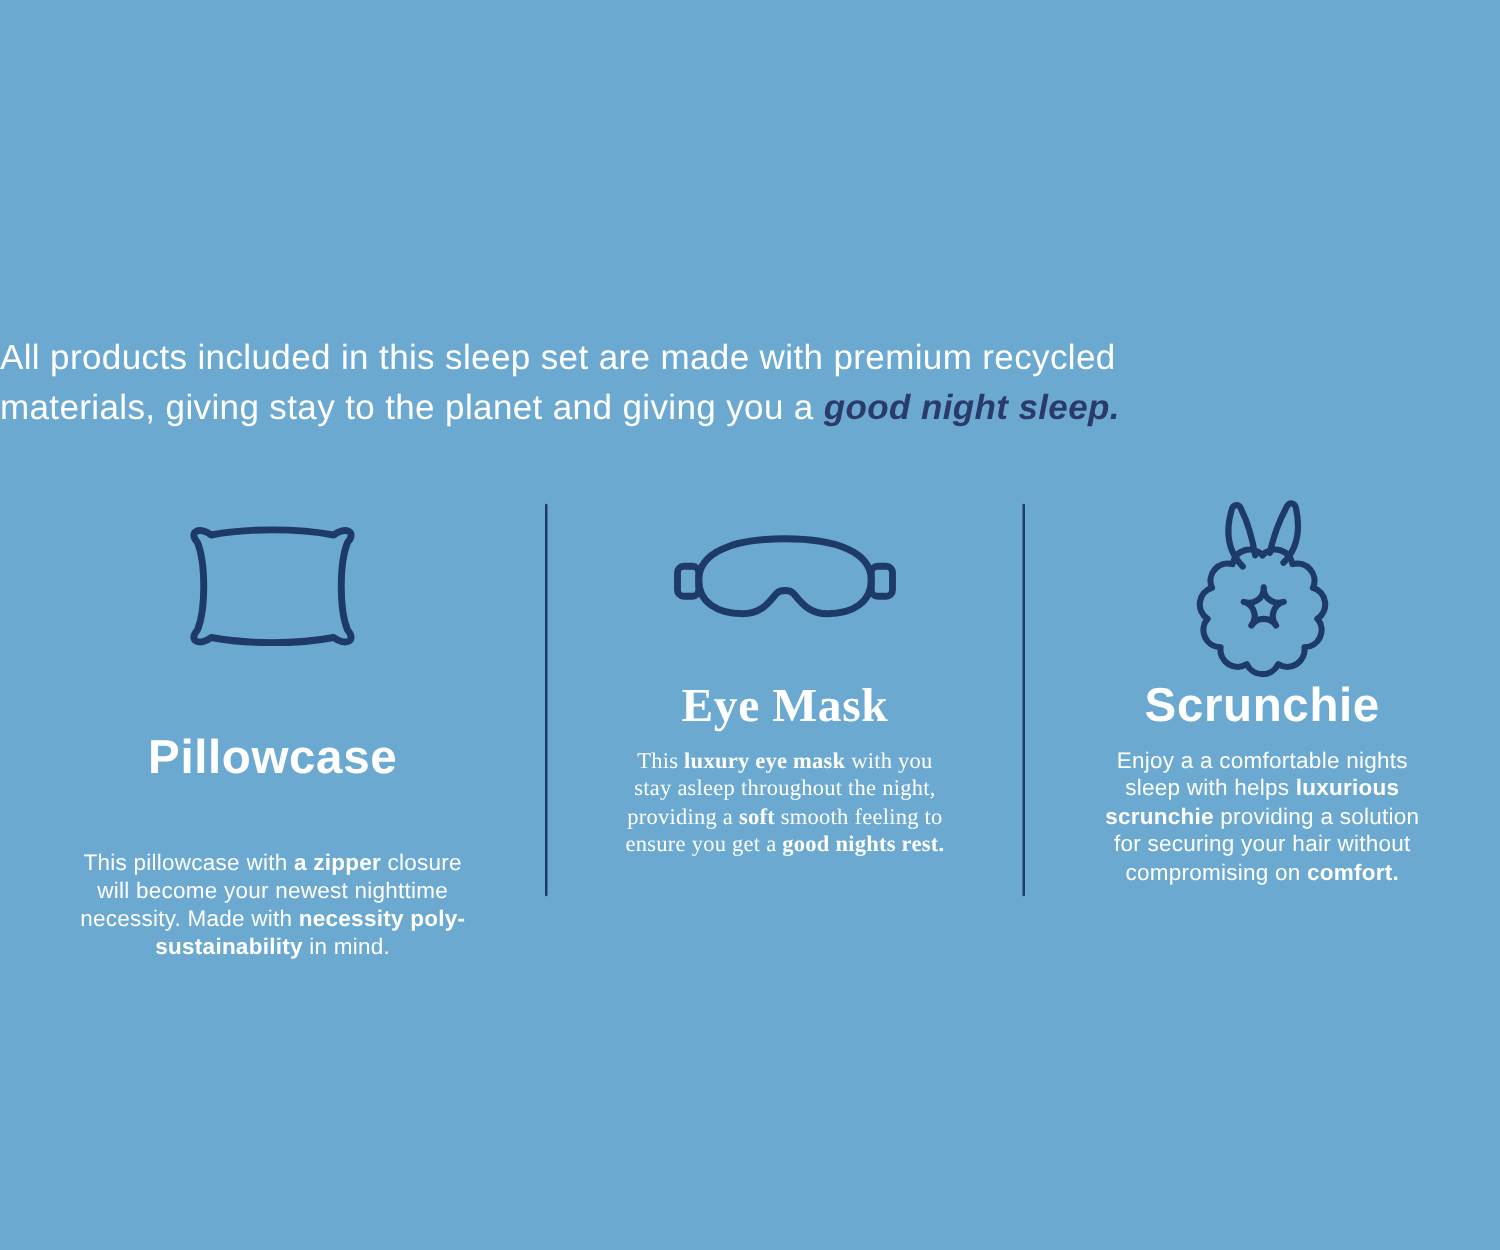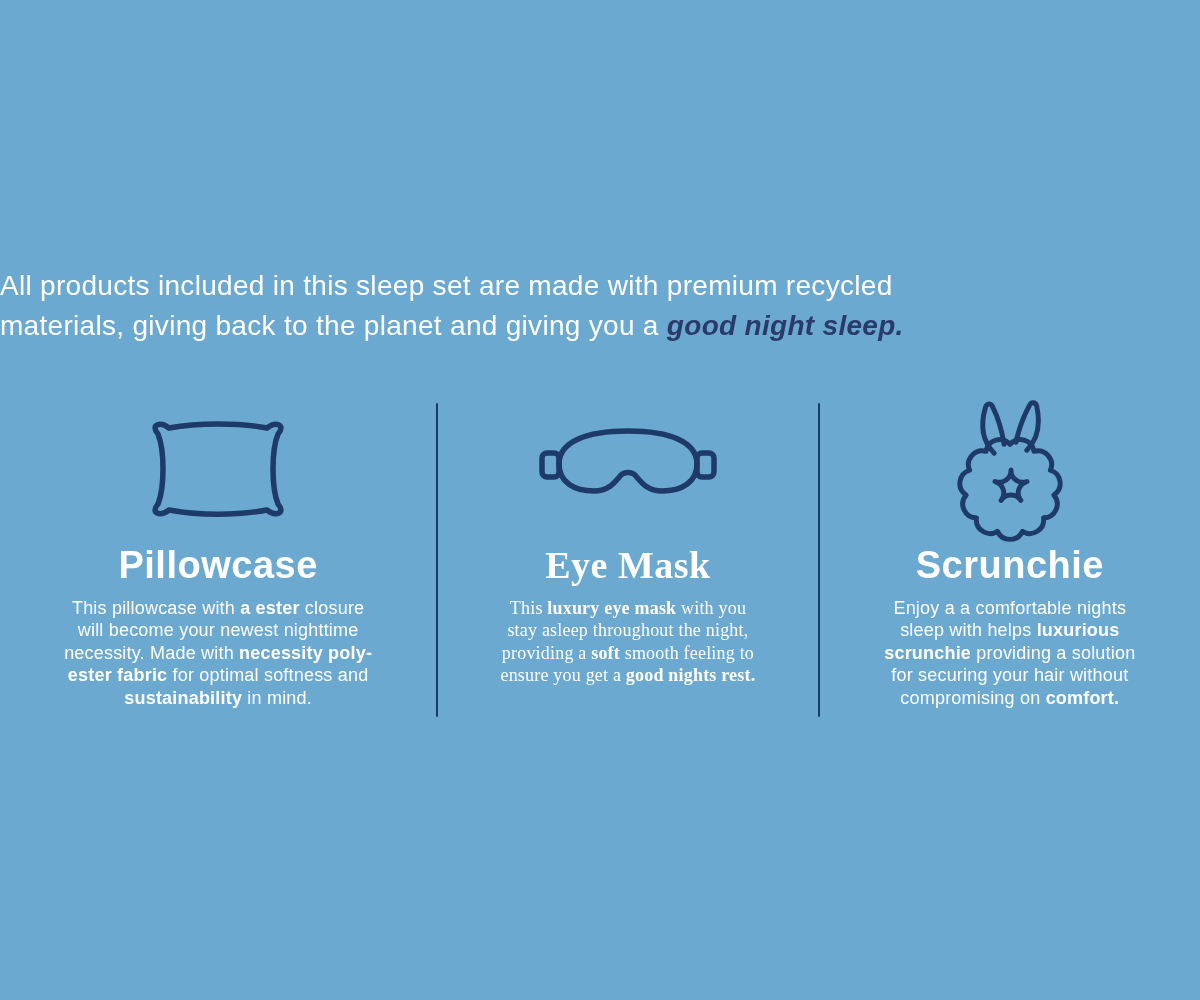--- a/index.html
+++ b/index.html
@@ -28,21 +28,21 @@
     color:var(--text);
   }
   .headline .b{font-weight:bold;color:var(--accent);font-style:italic;}
 
   
   .columns{
     position:absolute;top:400px;left:0;right:0;
     display:flex;align-items:flex-start;
   }
   .col{display:flex;flex-direction:column;align-items:center;}
-  .col-1{width:437px;}
+  .col-1{width:437px;gap:41px;}
   .col-2{width:380px;font-family:Liberation Serif, serif;}
   .col-3{width:381px;}
   .divider{
     width:2px;height:314px;
     background:var(--navy);
     border-radius:1px;
     margin-top:3px;
     flex:0 0 2px;
   }
   .icon-area{
@@ -69,21 +69,21 @@
   }
   .col-body .b{font-weight:bold;}
 </style>
 </head>
 <body>
 
 <div class="page">
 
   <div class="headline">
       <div><span>All products included in this sleep set are made with premium recycled</span></div>
-      <div><span>materials, giving back to the planet and giving you a </span><span class="b">good night sleep.</span></div>
+      <div><span>materials, giving stay to the planet and giving you a </span><span class="b">good night sleep.</span></div>
     </div>
 
   <section class="columns">
 
     <div class="col col-1">
       <div class="icon-area">
         <svg class="icon-pillow" width="152" height="102" viewBox="0 0 152 102" fill="none" stroke="currentColor" stroke-width="5.5" stroke-linecap="round" stroke-linejoin="round">
           <path d="M16 16
                    C 8 7, 18 3, 27 10
                    C 56 4.5, 96 4.5, 125 10
@@ -92,24 +92,23 @@
                    C 131 63, 132 76, 136 86
                    C 144 95, 134 99, 125 92
                    C 96 97.5, 56 97.5, 27 92
                    C 18 99, 8 95, 16 86
                    C 20 76, 21 63, 21 51
                    C 21 39, 20 26, 16 16 Z"></path>
         </svg>
       </div>
       <h2 class="col-title">Pillowcase</h2>
       <div class="col-body">
-          <div><span>This pillowcase with </span><span class="b">a ester</span><span> closure</span></div>
+          <div><span>This pillowcase with </span><span class="b">a zipper</span><span> closure</span></div>
           <div><span>will become your newest nighttime</span></div>
           <div><span>necessity. Made with </span><span class="b">necessity poly-</span></div>
-          <div><span class="b">ester fabric</span><span> for optimal softness and</span></div>
           <div><span class="b">sustainability</span><span> in mind.</span></div>
         </div>
     </div>
 
     <div class="divider"></div>
 
     <div class="col col-2">
       <div class="icon-area">
         <svg class="icon-mask" width="180" height="84" viewBox="0 0 180 84" fill="none" stroke="currentColor" stroke-width="5.5" stroke-linecap="round" stroke-linejoin="round">
           <rect x="4" y="31" width="17" height="24" rx="5"></rect>

